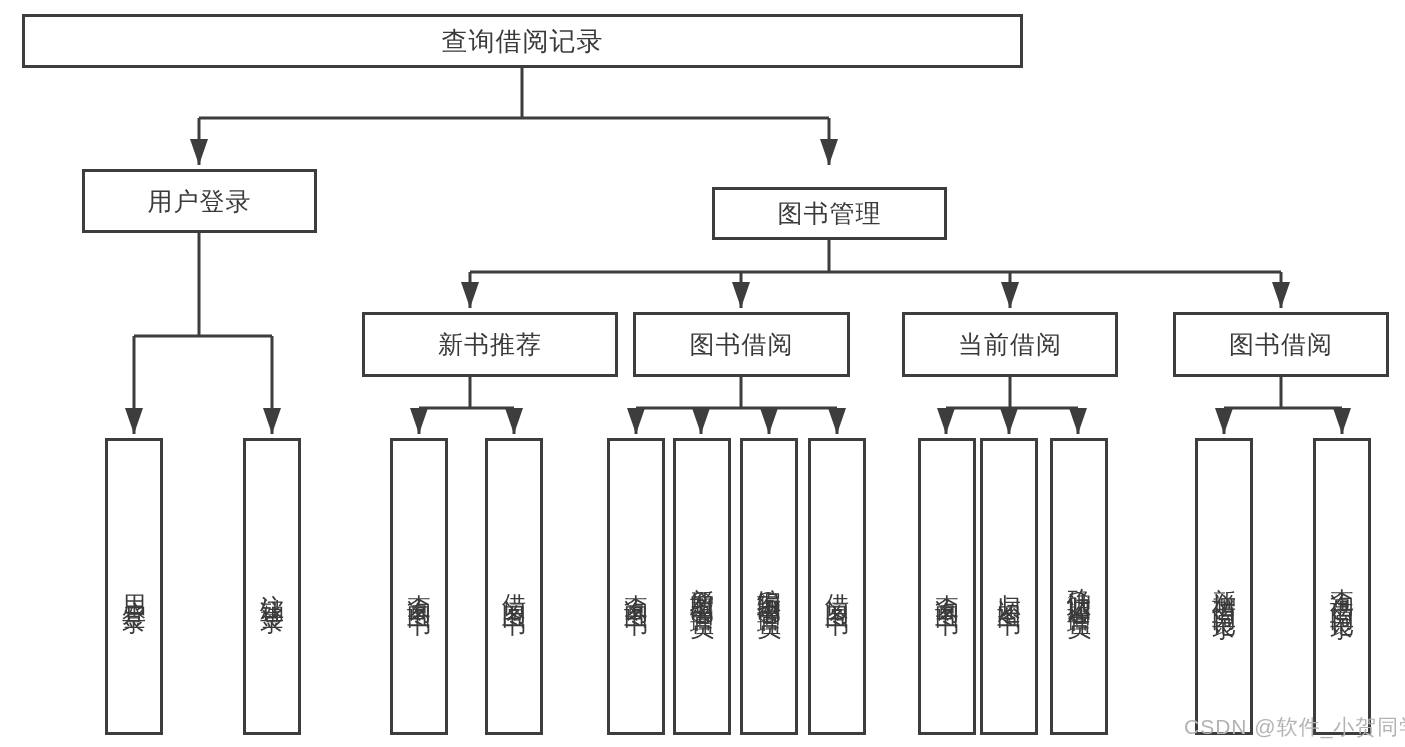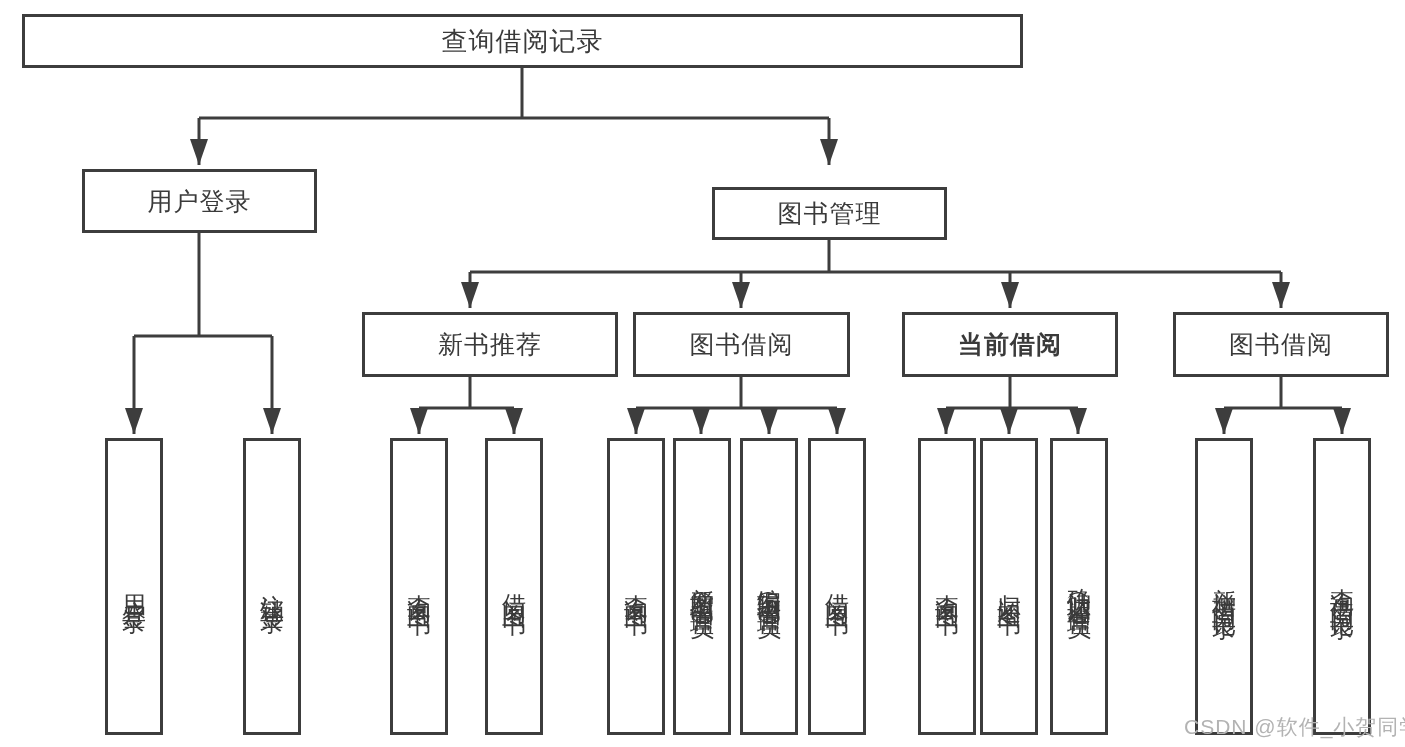--- a/index.html
+++ b/index.html
@@ -93,21 +93,21 @@
     <line class="arrow" x1="1342" y1="408" x2="1342" y2="434" marker-end="url(#arrowhead)"></line>
   </svg>
 
   <div class="box root" style="left:22px;top:14px;width:1001px;height:54px;">查询借阅记录</div>
 
   <div class="box l2" style="left:82px;top:169px;width:235px;height:64px;">用户登录</div>
   <div class="box l2" style="left:712px;top:187px;width:235px;height:53px;">图书管理</div>
 
   <div class="box l3" style="left:362px;top:312px;width:256px;height:65px;">新书推荐</div>
   <div class="box l3" style="left:633px;top:312px;width:217px;height:65px;">图书借阅</div>
-  <div class="box l3" style="left:902px;top:312px;width:216px;height:65px;font-weight:bold;">当前借阅</div>
+  <div class="box l3" style="left:902px;top:312px;width:216px;height:65px;">当前借阅</div>
   <div class="box l3" style="left:1173px;top:312px;width:216px;height:65px;">图书借阅</div>
 
   <div class="box leaf" style="left:105px;top:438px;width:58px;height:297px;">
     <span class="vtext">用户登录</span>
   </div>
   <div class="box leaf" style="left:243px;top:438px;width:58px;height:297px;">
     <span class="vtext">注销登录</span>
   </div>
 
   <div class="box leaf" style="left:390px;top:438px;width:58px;height:297px;">

